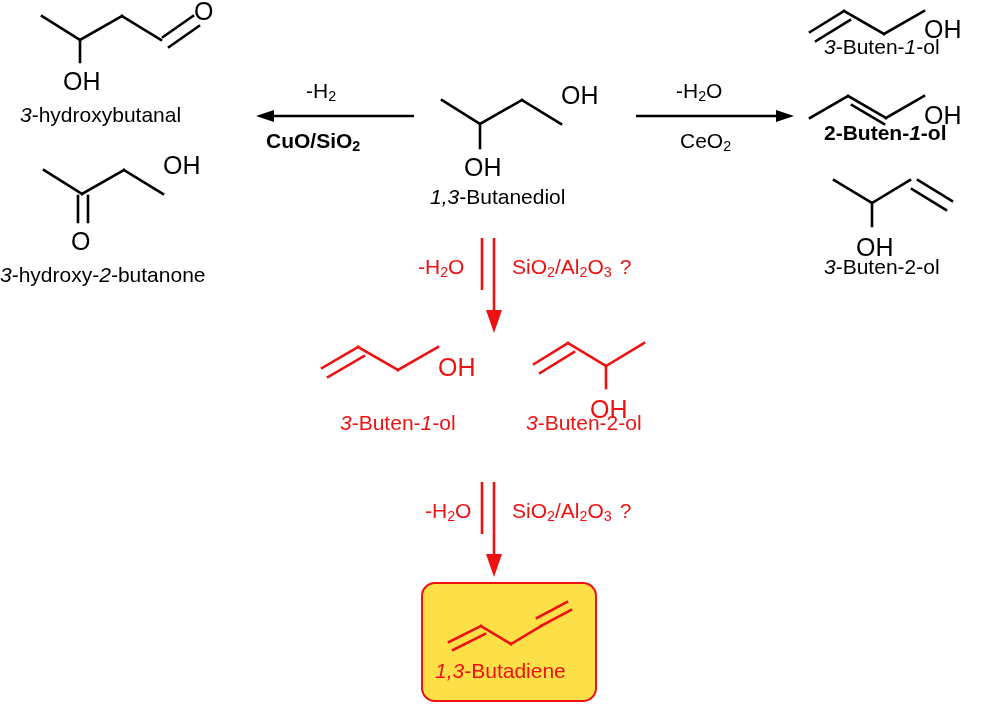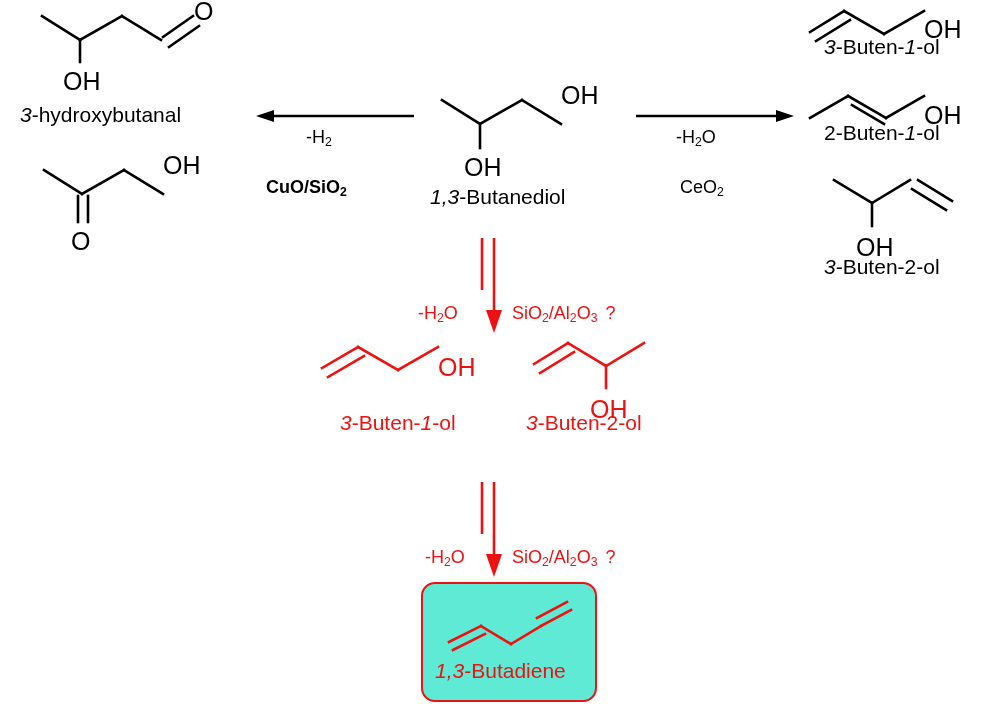--- a/index.html
+++ b/index.html
@@ -20,25 +20,24 @@
   .abs { position: absolute; }
   .label {
     font-size: 21px;
     color: #000000;
     white-space: nowrap;
     line-height: 1;
   }
   .label.red { color: #ee1111; }
   .label i { font-style: italic; }
   .cond {
-    font-size: 18px;
+    font-size: 21px;
     color: #000000;
     white-space: nowrap;
     line-height: 1;
-    margin-top: 48px;
   }
   .cond.red { color: #ee1111; }
   .cond sub {
     font-size: 0.68em;
     vertical-align: -0.22em;
   }
   .struct { position: absolute; }
   .struct svg { display: block; overflow: visible; }
   .atom {
     font-family: "Liberation Sans", sans-serif;
@@ -62,21 +61,21 @@
   .arrowhead { fill: #000000; }
   .arrowhead.red { fill: #ee1111; }
   .divider {
     stroke: #ee1111;
     stroke-width: 2.6;
   }
   .prodbox {
     border: 2.6px solid #ee1111;
     border-radius: 14px;
     box-sizing: border-box;
-    background: #5eead4;
+    background: #fde047;
   }
 </style>
 </head>
 <body>
 
 <div id="scheme">
 
   <div class="struct" style="left:30px; top:0px;">
     <svg width="180" height="92" viewBox="0 0 180 92">
       <path class="bond" d="M 12 16 L 50 40"></path>
@@ -97,20 +96,23 @@
     <svg width="190" height="108" viewBox="0 0 190 108">
       <path class="bond" d="M 12 20 L 50 44"></path>
       <path class="bond" d="M 50 44 L 92 20"></path>
       <path class="bond" d="M 92 20 L 131 44"></path>
       <path class="bond" d="M 46 46 L 46 72"></path>
       <path class="bond" d="M 56 46 L 56 72"></path>
       <text class="atom" x="39" y="100">O</text>
       <text class="atom" x="131" y="24">OH</text>
     </svg>
   </div>
+  <div class="abs label" style="left:0px; top:264px;">
+    <i>3</i><span>-hydroxy-</span><i>2</i><span>-butanone</span>
+  </div>
 
   <div class="abs cond" style="left:306px; top:80px;">
     <span>-H</span><sub>2</sub>
   </div>
   <div class="abs" style="left:256px; top:106px;">
     <svg width="160" height="20" viewBox="0 0 160 20">
       <path class="arrowline" d="M 8 10 L 158 10"></path>
       <polygon class="arrowhead" points="0,10 18,4 18,16"></polygon>
     </svg>
   </div>
@@ -160,21 +162,21 @@
 
   <div class="struct" style="left:806px; top:84px;">
     <svg width="175" height="46" viewBox="0 0 175 46">
       <path class="bond" d="M 4 34 L 42 12"></path>
       <path class="bond" d="M 42 12 L 80 34"></path>
       <path class="bond" d="M 46 21 L 78 40"></path>
       <path class="bond" d="M 80 34 L 118 12"></path>
       <text class="atom" x="118" y="40">OH</text>
     </svg>
   </div>
-  <div class="abs label" style="left:824px; top:122px;">
+  <div class="abs label" style="left:824px; top:122px;font-weight:bold;">
     <span>2</span><span>-Buten-</span><i>1</i><span>-ol</span>
   </div>
 
   <div class="struct" style="left:820px; top:168px;">
     <svg width="170" height="100" viewBox="0 0 170 100">
       <path class="bond" d="M 14 12 L 52 35"></path>
       <path class="bond" d="M 52 35 L 90 12"></path>
       <path class="bond" d="M 92 21 L 126 42"></path>
       <path class="bond" d="M 98 12 L 132 33"></path>
       <path class="bond" d="M 52 35 L 52 58"></path>

